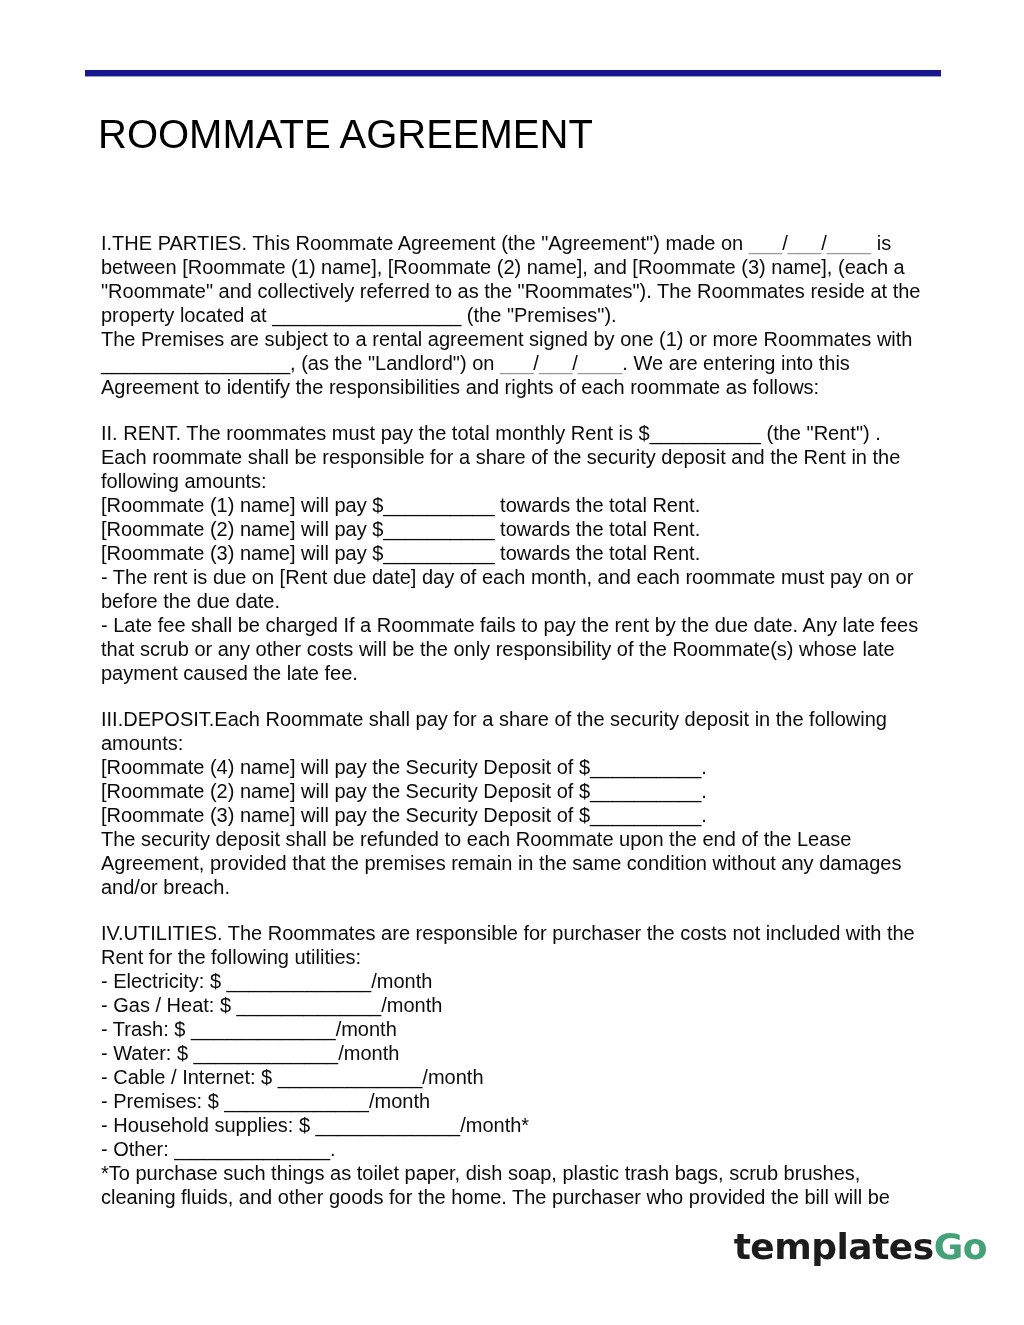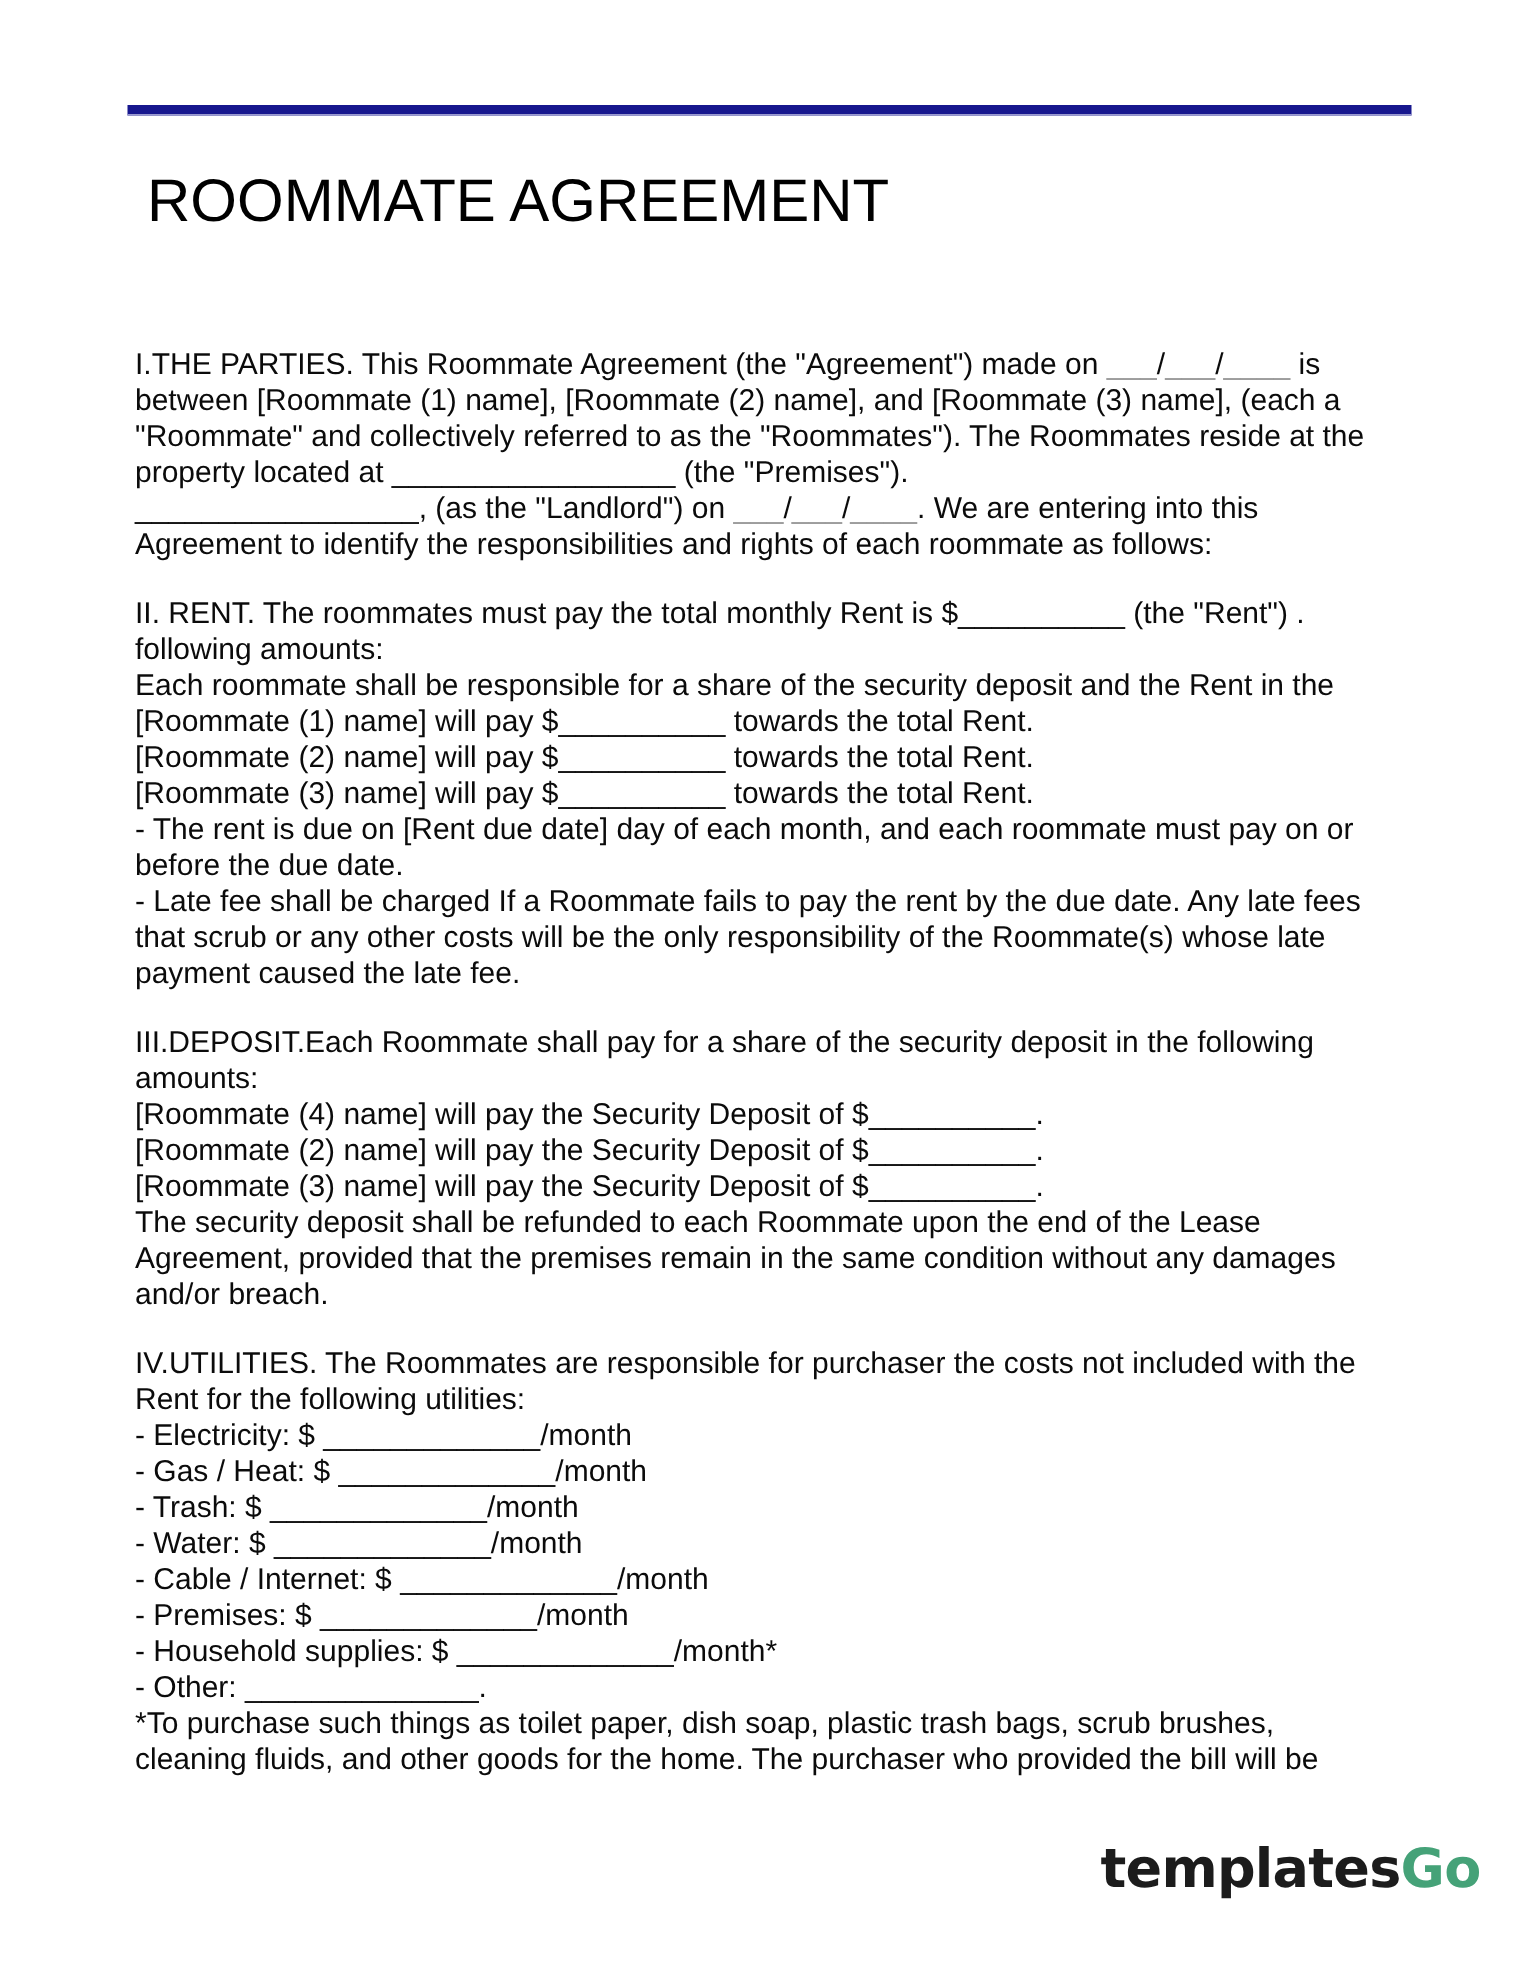--- a/index.html
+++ b/index.html
@@ -30,21 +30,21 @@
     left: 98px;
     top: 108px;
     font-size: 40px;
     line-height: 52px;
     color: #000000;
     letter-spacing: 0px;
     white-space: nowrap;
   }
   .doc-body {
     position: absolute;
-    left: 90px;
+    left: 101px;
     top: 231px;
     width: 832px;
     font-size: 20px;
     line-height: 24px;
     color: #0b0b0b;
   }
   .para { margin: 0 0 22px 0; }
   .para:last-child { margin-bottom: 0; }
   .line { white-space: nowrap; }
   .muted { color: #9b9b9b; }
@@ -69,27 +69,28 @@
   <div class="top-rule" style="background: rgb(23, 23, 142);"></div>
 
   <h1 class="doc-title" style="margin:0; font-weight:400;">ROOMMATE AGREEMENT</h1>
 
   <div class="doc-body">
       <div class="para">
         <div class="line"><span>I.THE PARTIES. This Roommate Agreement (the "Agreement") made on </span><span class="muted" style="color: rgb(155, 155, 155);">___</span><span>/</span><span class="muted" style="color: rgb(155, 155, 155);">___</span><span>/</span><span class="muted" style="color: rgb(155, 155, 155);">____</span><span> is</span></div>
         <div class="line">between [Roommate (1) name], [Roommate (2) name], and [Roommate (3) name], (each a</div>
         <div class="line">"Roommate" and collectively referred to as the "Roommates"). The Roommates reside at the</div>
         <div class="line">property located at _________________ (the "Premises").</div>
+        <div class="line">The Premises are subject to a rental agreement signed by one (1) or more Roommates with</div>
         <div class="line"><span>_________________, (as the "Landlord") on </span><span class="muted" style="color: rgb(155, 155, 155);">___</span><span>/</span><span class="muted" style="color: rgb(155, 155, 155);">___</span><span>/</span><span class="muted" style="color: rgb(155, 155, 155);">____</span><span>. We are entering into this</span></div>
         <div class="line">Agreement to identify the responsibilities and rights of each roommate as follows:</div>
       </div>
       <div class="para">
         <div class="line">II. RENT. The roommates must pay the total monthly Rent is $__________ (the "Rent") .</div>
+        <div class="line">Each roommate shall be responsible for a share of the security deposit and the Rent in the</div>
         <div class="line">following amounts:</div>
-        <div class="line">Each roommate shall be responsible for a share of the security deposit and the Rent in the</div>
         <div class="line">[Roommate (1) name] will pay $__________ towards the total Rent.</div>
         <div class="line">[Roommate (2) name] will pay $__________ towards the total Rent.</div>
         <div class="line">[Roommate (3) name] will pay $__________ towards the total Rent.</div>
         <div class="line">- The rent is due on [Rent due date] day of each month, and each roommate must pay on or</div>
         <div class="line">before the due date.</div>
         <div class="line">- Late fee shall be charged If a Roommate fails to pay the rent by the due date. Any late fees</div>
         <div class="line">that scrub or any other costs will be the only responsibility of the Roommate(s) whose late</div>
         <div class="line">payment caused the late fee.</div>
       </div>
       <div class="para">

